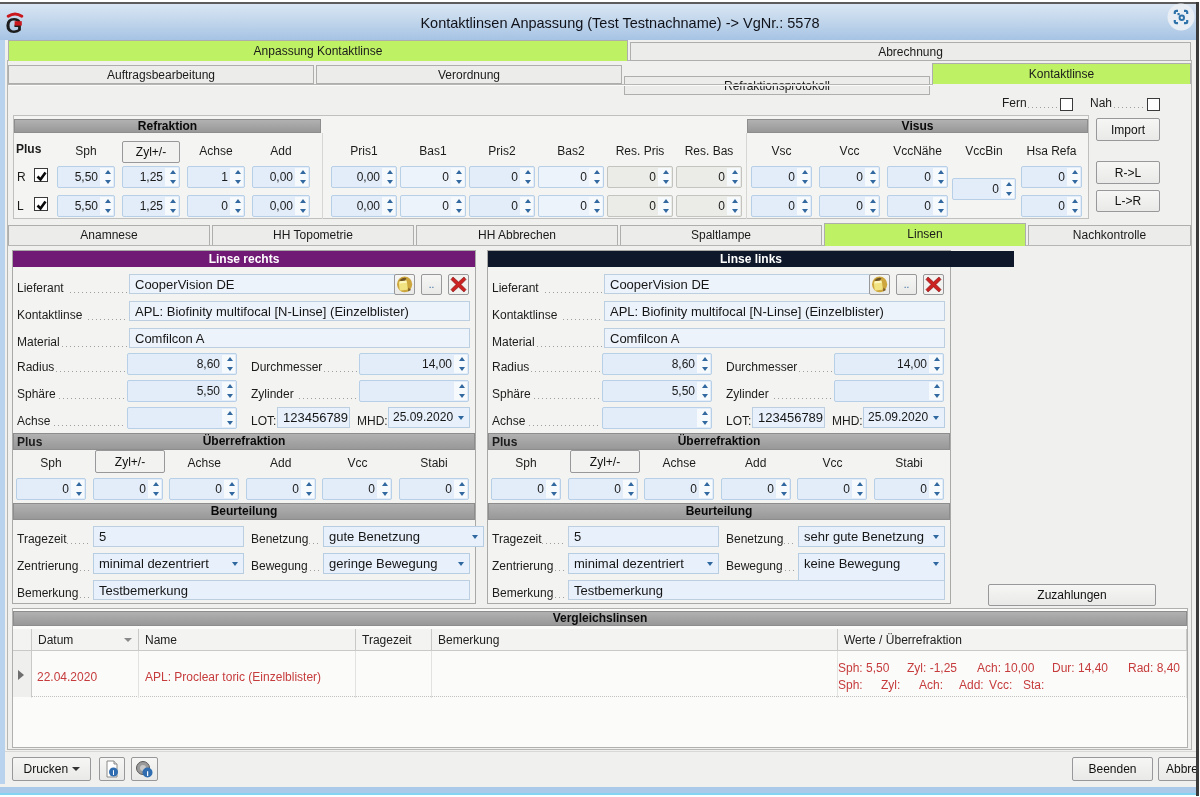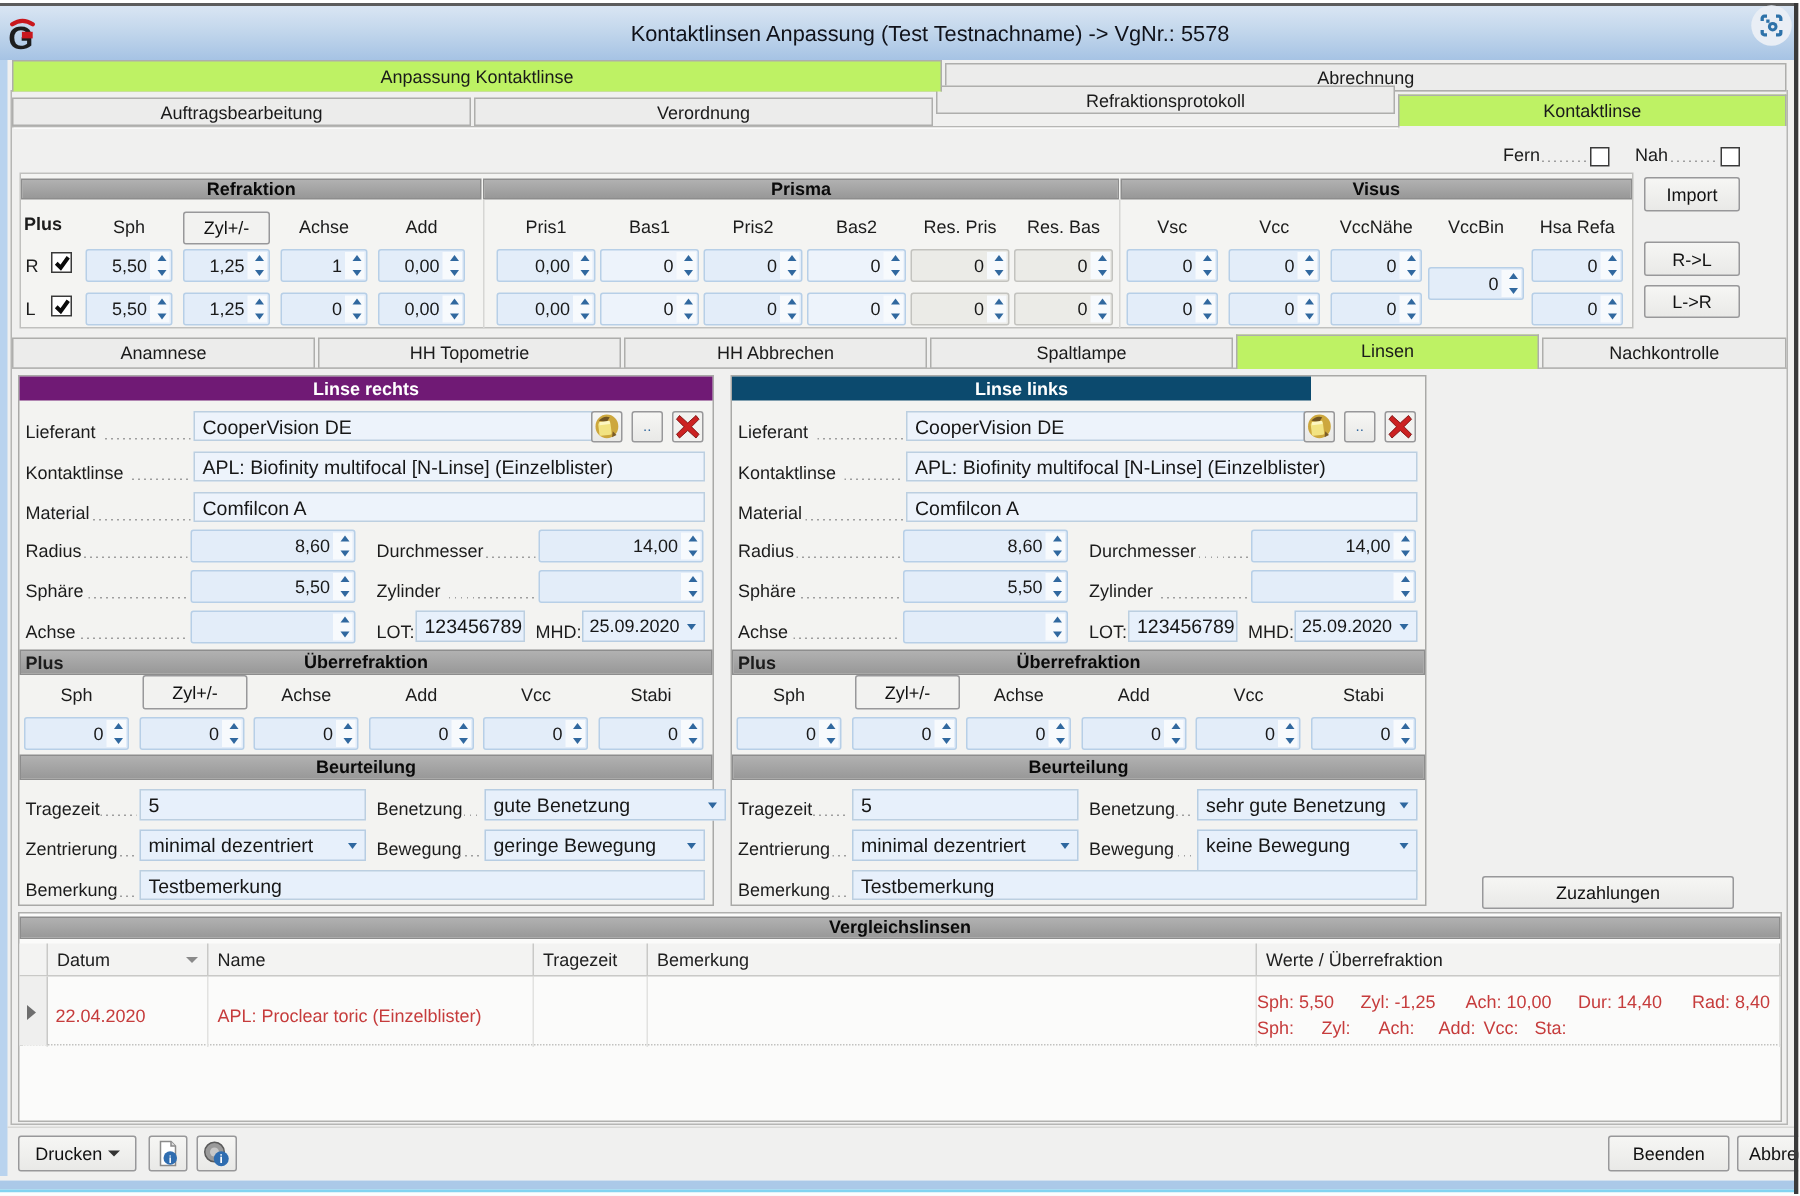--- a/index.html
+++ b/index.html
@@ -53,33 +53,32 @@
 <div class="abs" style="left:0;top:786.5px;width:1198px;height:6.5px;background:#abc9e8"></div>
 <div class="abs" style="left:0;top:793px;width:1198px;height:2.2px;background:#82d4f0"></div>
 <div class="abs" style="left:0;top:795px;width:1200px;height:2px;background:#fdfdfd"></div>
 <div class="abs" style="left:1196px;top:2px;width:2.5px;height:794px;background:#3a3a3a"></div>
 <div class="abs" style="left:1198.5px;top:2px;width:1.5px;height:794px;background:#fdfdfd"></div>
 <div class="abs" style="left:7px;top:60px;width:1185px;height:690px;border:1px solid #b6b6b4"></div>
 <div class="tb on" style="left:8px;top:40px;width:620px;height:21px;line-height:20px">Anpassung Kontaktlinse</div>
 <div class="tb" style="left:630px;top:42px;width:561px;height:19px;line-height:18px">Abrechnung</div>
 <div class="tb" style="left:8px;top:65px;width:306px;height:19px;line-height:18px">Auftragsbearbeitung</div>
 <div class="tb" style="left:316px;top:65px;width:306px;height:19px;line-height:18px">Verordnung</div>
-<div class="tb" style="left:624px;top:57px;width:306px;height:19px;line-height:18px">Refraktionsprotokoll</div>
+<div class="tb" style="left:624px;top:76px;width:306px;height:19px;line-height:18px">Refraktionsprotokoll</div>
 <div class="tb on" style="left:932px;top:63px;width:259px;height:21px;line-height:20px">Kontaktlinse</div>
 <div class="abs" style="left:8px;top:83.6px;width:925px;height:1px;background:#b6b6b4"></div>
 <div class="abs" style="left:9px;top:84.6px;width:923px;height:1px;background:#fbfbfb"></div>
 <span class="lb" style="left:1002px;top:96px">Fern</span>
 <i class="dt" style="left:1028px;top:107px;width:30px;border-color:#8fa8c6"></i>
 <span class="cb" style="left:1060px;top:98px;width:13px;height:13px"></span>
 <span class="lb" style="left:1090px;top:96px">Nah</span>
 <i class="dt" style="left:1114px;top:107px;width:31px;border-color:#8fa8c6"></i>
 <span class="cb" style="left:1147px;top:98px;width:13px;height:13px"></span>
 <div class="abs" style="left:13px;top:115px;width:1076px;height:104px;background:#f4f4f2;border:1px solid #c0c0be"></div>
 <div class="gb" style="left:14px;top:119px;width:307px;height:14px;line-height:12px">Refraktion</div>
-<div class="gb" style="left:322px;top:119px;width:424px;height:14px;line-height:12px">Prisma</div>
 <div class="gb" style="left:747px;top:119px;width:341px;height:14px;line-height:12px">Visus</div>
 <div class="abs" style="left:322px;top:133px;width:1px;height:86px;background:#d6d6d4"></div>
 <div class="abs" style="left:746px;top:133px;width:1px;height:86px;background:#d6d6d4"></div>
 <span class="lb" style="left:16px;top:142px;font-weight:bold">Plus</span>
 <span class="lb" style="left:17px;top:170px">R</span>
 <span class="lb" style="left:17px;top:199px">L</span>
 <span class="cb" style="left:34px;top:168px"><svg width="13" height="13" viewBox="0 0 13 13">
         <path d="M2.5 6.5 L5.5 9.5 L10.5 2.5" stroke="#0a0a0a" stroke-width="2.6" fill="none"></path>
       </svg></span>
 <span class="cb" style="left:34px;top:197px"><svg width="13" height="13" viewBox="0 0 13 13">
@@ -407,21 +406,21 @@
 <span class="lb" style="left:17px;top:559px">Zentrierung</span>
 <i class="dt" style="left:80px;top:570px;width:11px"></i>
 <div class="dd" style="left:93px;top:553px;width:151px;height:21px">minimal dezentriert<i></i></div>
 <span class="lb" style="left:251px;top:559px">Bewegung</span>
 <i class="dt" style="left:306px;top:570px;width:15px"></i>
 <div class="dd" style="left:323px;top:553px;width:147px;height:21px">geringe Bewegung<i></i></div>
 <span class="lb" style="left:17px;top:586px">Bemerkung</span>
 <i class="dt" style="left:76px;top:597px;width:15px"></i>
 <div class="ti" style="left:93px;top:580px;width:377px;height:20px;background:#e7f0fb">Testbemerkung</div>
 <div class="abs" style="left:487px;top:250px;width:464px;height:354px;background:#f3f3f1;border:1px solid #a9a9a7"></div>
-<div class="hd" style="left:488px;top:251px;width:386px;background:#0c4a6e">Linse links</div>
+<div class="hd" style="left:488px;top:251px;width:526px;background:#0f172a">Linse links</div>
 <span class="lb" style="left:492px;top:281px">Lieferant</span>
 <i class="dt" style="left:545px;top:292px;width:57px"></i>
 <div class="ti" style="left:604px;top:274px;width:266px;height:20px">CooperVision DE</div>
 <div class="bt" style="left:869px;top:274px;width:21px;height:21px;padding:0">
       <svg width="17" height="17" viewBox="0 0 17 17">
         <ellipse cx="8.6" cy="8.3" rx="7.6" ry="7.9" fill="#cda73d"></ellipse>
         <path d="M3.2 4.4 Q6.5 0.8 10.5 2.2 L8.2 5.8 Z" fill="#6f5322"></path>
         <path d="M12.5 11.5 L15 14 L12 15.5 Z" fill="#7a5c28"></path>
         <rect x="3.2" y="5.6" width="8.2" height="8.6" rx="1" fill="#f2e382" transform="rotate(-7 7.3 9.9)"></rect>
         <rect x="3.6" y="4.9" width="7" height="2.2" fill="#fdf6c0" transform="rotate(-7 7 6)"></rect>

